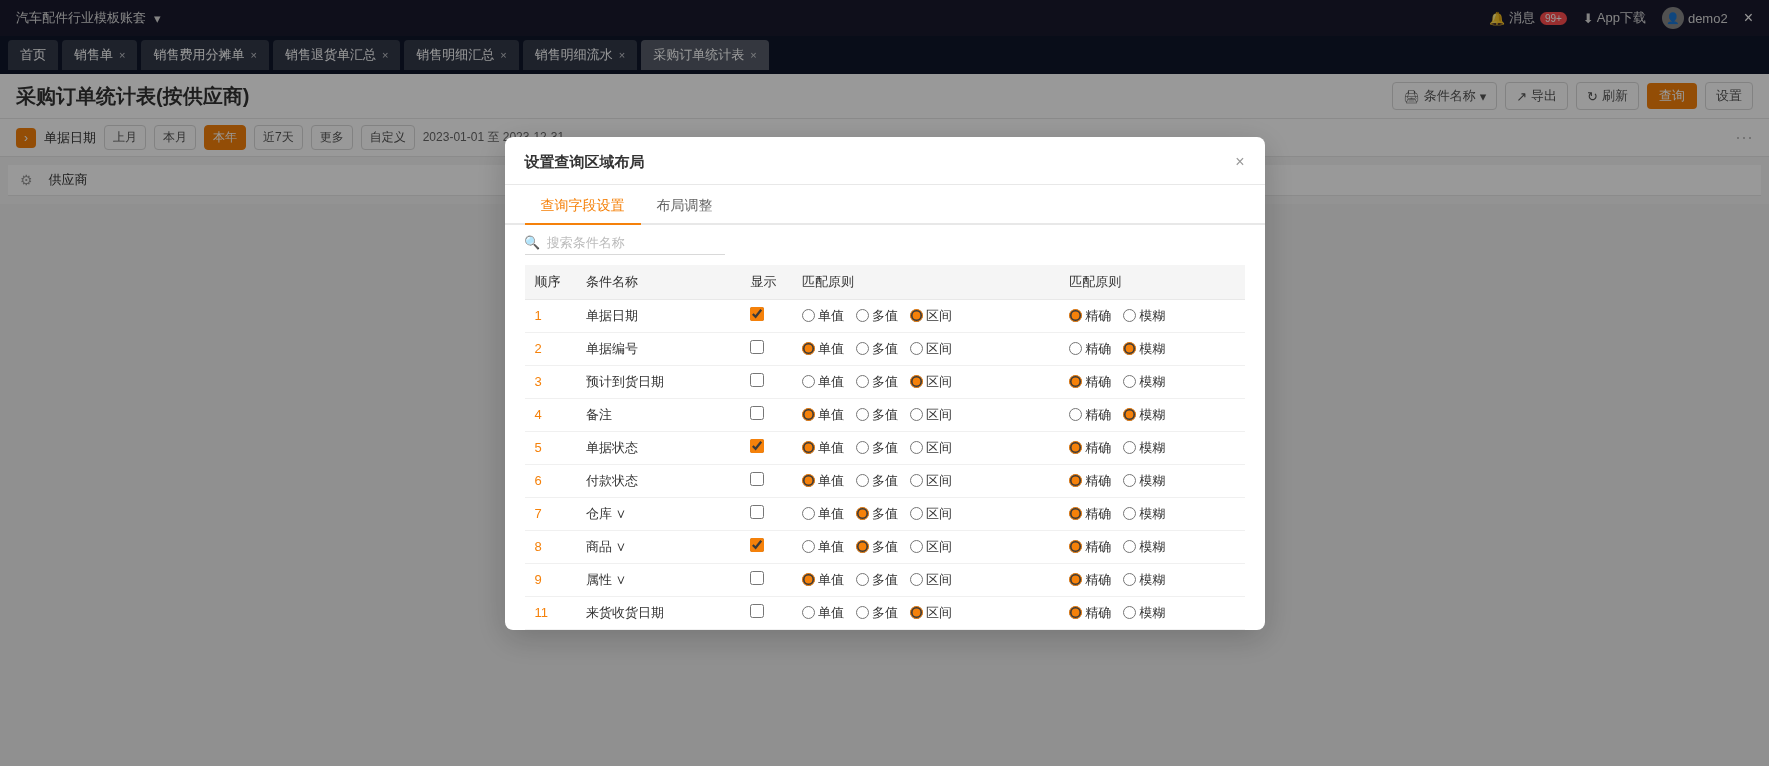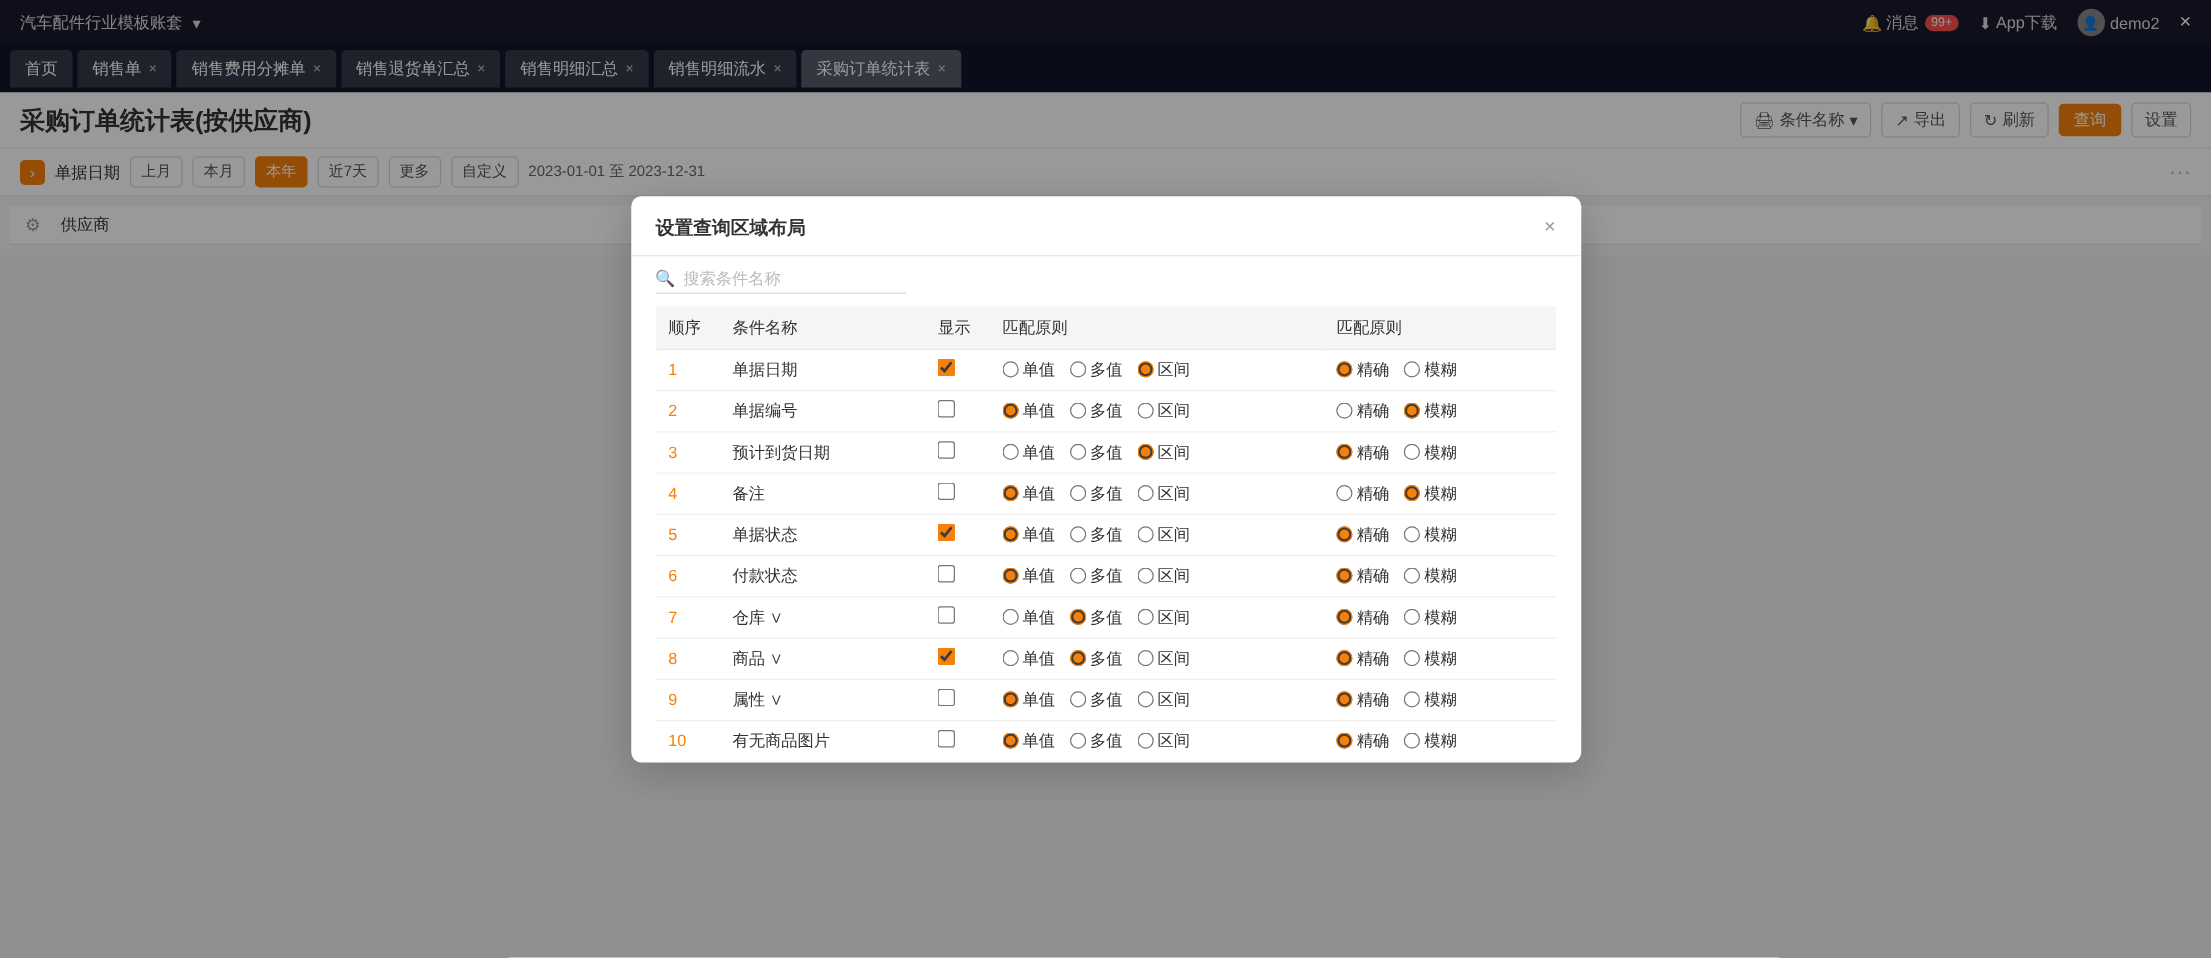--- a/index.html
+++ b/index.html
@@ -255,20 +255,28 @@
 </div>
 
 <div class="overlay">
   <div class="dialog">
 
     <div class="dialog-header">
       <span class="dialog-title">设置查询区域布局</span>
       <button class="close-btn">×</button>
     </div>
 
+    <div class="dialog-tabs">
+      <div class="dialog-tab active">
+        <span>查询字段设置</span>
+      </div>
+      <div class="dialog-tab">
+        <span>布局调整</span>
+      </div>
+    </div>
 
     <div class="dialog-search">
       <div class="search-box">
         <span style="color:#aaa;">🔍</span>
         <input class="search-input" type="text" placeholder="搜索条件名称" style="">
       </div>
     </div>
 
     <div class="dialog-table">
       <table>
@@ -438,34 +446,34 @@
                 </div>
               </td>
               <td>
                 <div class="radio-group">
                   <label class="radio-item"><input type="radio" name="match_8" checked="" style="">精确</label>
                   <label class="radio-item"><input type="radio" name="match_8" style="">模糊</label>
                 </div>
               </td>
             </tr>
             <tr>
-              <td><span class="order-num">10</span></td>
-              <td>有无商品图片</td>
-              <td><input type="checkbox" style=""></td>
-              <td>
-                <div class="radio-group">
-                  <label class="radio-item"><input type="radio" name="type_9" checked="" style="">单值</label>
-                  <label class="radio-item"><input type="radio" name="type_9" style="">多值</label>
-                  <label class="radio-item"><input type="radio" name="type_9" style="">区间</label>
-                </div>
-              </td>
-              <td>
-                <div class="radio-group">
-                  <label class="radio-item"><input type="radio" name="match_9" checked="" style="">精确</label>
-                  <label class="radio-item"><input type="radio" name="match_9" style="">模糊</label>
+              <td><span class="order-num">11</span></td>
+              <td>来货收货日期</td>
+              <td><input type="checkbox" style=""></td>
+              <td>
+                <div class="radio-group">
+                  <label class="radio-item"><input type="radio" name="type_10" style="">单值</label>
+                  <label class="radio-item"><input type="radio" name="type_10" style="">多值</label>
+                  <label class="radio-item"><input type="radio" name="type_10" checked="" style="">区间</label>
+                </div>
+              </td>
+              <td>
+                <div class="radio-group">
+                  <label class="radio-item"><input type="radio" name="match_10" checked="" style="">精确</label>
+                  <label class="radio-item"><input type="radio" name="match_10" style="">模糊</label>
                 </div>
               </td>
             </tr>
           </tbody>
       </table>
     </div>
 
   </div>
 </div>
 

